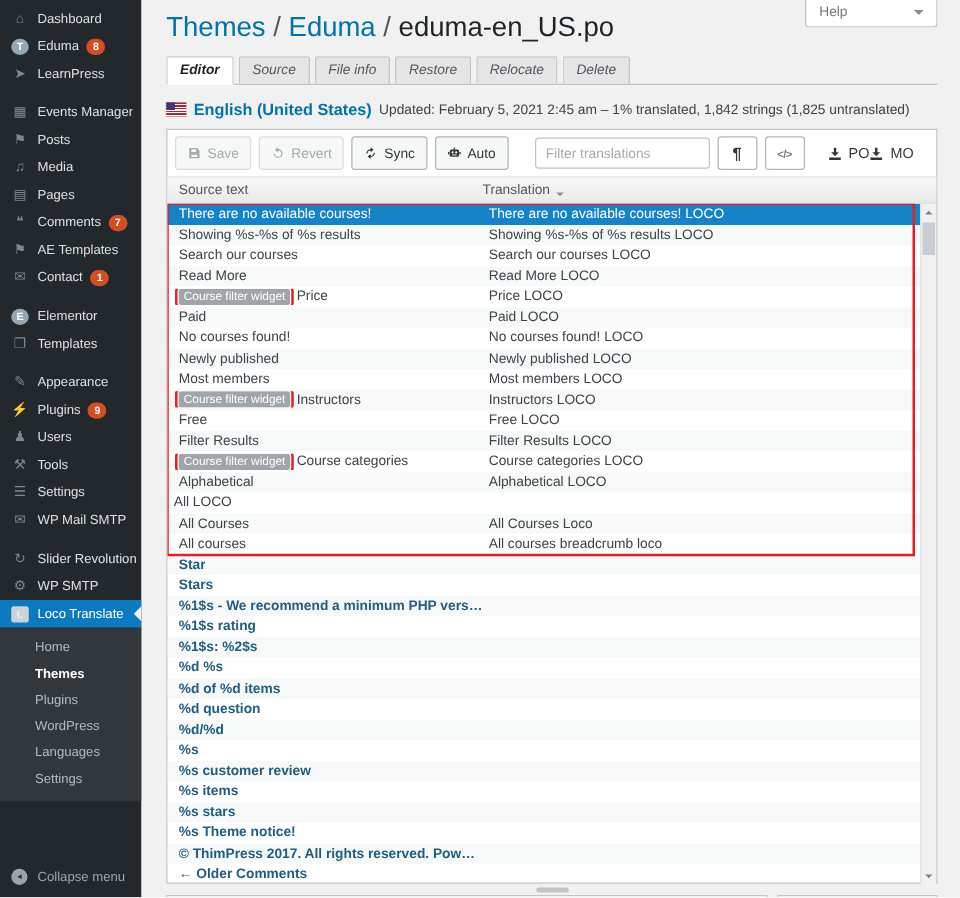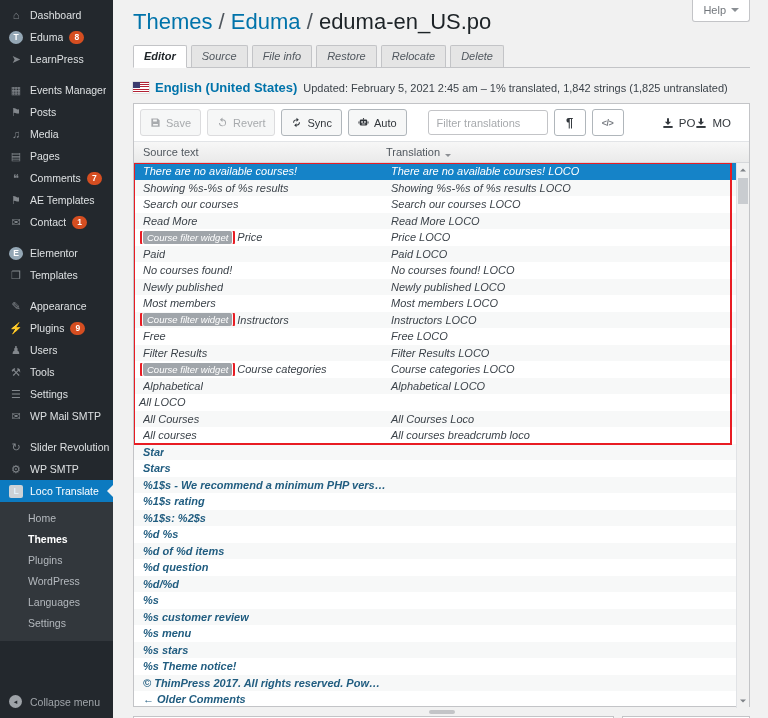--- a/index.html
+++ b/index.html
@@ -21,21 +21,21 @@
 .count-badge { margin-left: 6px; background: var(--count-badge,#d54e21); color: #fff; border-radius: 9px; min-width: 15px; padding: 1.5px 4px; font-size: 8.5px; line-height: 10px; text-align: center; font-weight: bold; }
 .menu-sep { height: 9px; }
 .submenu { background: var(--submenu-bg,#32373c); padding: 5px 0 8px; }
 .submenu-item { padding: 4.5px 8px 4.5px 28px; font-size: 10.5px; color: #b4b9be; cursor: pointer; }
 .submenu-item.active { color: #fff; font-weight: bold; }
 .collapse-btn { position: absolute; bottom: 5px; left: 0; right: 0; display: flex; align-items: center; gap: 8px; padding: 5px 9px; color: #a0a5aa; font-size: 10.5px; cursor: pointer; }
 .collapse-circ { width: 13px; height: 13px; border-radius: 50%; background: #9ea3a8; color: #23282d; font-size: 7px; line-height: 13px; text-align: center; }
 
 
 .content { position: absolute; left: 113px; top: 0; right: 0; bottom: 0; padding: 0 18px 0 20px; }
-.help-btn { position: absolute; top: 0; right: 18px; background: #fff; border: 1px solid #c3c4c7; border-top: none; border-radius: 0 0 3px 3px; padding: 4px 10px 5px; font-size: 11px; color: #72777c; display: flex; align-items: center; cursor: pointer; font-family: inherit; }
+.help-btn { position: absolute; top: 0; right: 18px; background: #fff; border: 1px solid #c3c4c7; border-top: none; border-radius: 0 0 3px 3px; padding: 4px 10px 5px; font-size: 11px; color: #72777c; display: flex; align-items: center; cursor: pointer; font-family: inherit; gap: 48px; }
 .caret { width: 0; height: 0; border: 4px solid transparent; border-top-color: #8a8f94; margin-left: 5px; transform: translateY(2px); }
 .breadcrumb { padding-top: 9px; font-size: 22px; font-weight: 400; color: #32373c; }
 .bc-link { color: var(--link,#0073aa); cursor: pointer; }
 .bc-sep { color: #50575e; }
 .bc-current { color: #1d2327; }
 
 .tabs { display: flex; gap: 4px; margin-top: 10px; border-bottom: 1px solid #c3c4c7; }
 .tab { background: #e5e5e5; border: 1px solid #c3c4c7; border-bottom: none; border-radius: 2px 2px 0 0; padding: 4px 10px 5px; font-size: 11px; color: #50575e; cursor: pointer; font-style: italic; }
 .tab.active { background: #fff; color: #1d2327; font-weight: bold; margin-bottom: -1px; border-bottom: 1px solid #fff; }
 
@@ -46,34 +46,34 @@
 
 
 .editor-panel { margin-top: 8px; background: #fff; border: 1px solid #c3c4c7; height: 604px; position: relative; }
 .toolbar { display: flex; align-items: center; padding: 5px 6px; gap: 6px; }
 .btn { display: inline-flex; align-items: center; gap: 5px; background: #f6f7f7; border: 1px solid #b0b6bb; border-radius: 3px; height: 27px; padding: 0 9px; font-size: 11px; color: #32373c; cursor: pointer; font-family: inherit; }
 .btn svg { width: 11px; height: 11px; fill: currentColor; }
 .btn.disabled { color: #a7aaad; border-color: #dcdcde; }
 .btn.sq { width: 32px; justify-content: center; background: #fff; padding: 0; }
 .btn.sq.code { color: #787c82; font-size: 9px; font-weight: bold; letter-spacing: -0.5px; }
 .btn.sq.pil { font-size: 13px; font-weight: bold; }
-.filter { margin-left: 15px; height: 25px; width: 120px; border: 1px solid #c3c4c7; border-radius: 3px; padding: 0 8px; font-size: 11px; color: #2c3338; font-family: inherit; }
+.filter { margin-left: 15px; height: 25px; width: 140px; border: 1px solid #c3c4c7; border-radius: 3px; padding: 0 8px; font-size: 11px; color: #2c3338; font-family: inherit; }
 .filter::placeholder { color: #a7aaad; }
 .dl-group { margin-left: auto; display: flex; padding-right: 12px; }
 .dl { display: inline-flex; align-items: center; gap: 5px; background: none; border: none; font-size: 11.5px; color: #32373c; cursor: pointer; font-family: inherit; }
 .dl svg { width: 12px; height: 12px; fill: #32373c; }
 
 .thead { display: flex; height: 22px; align-items: center; background: linear-gradient(#f7f7f7, #eaeaea); border-top: 1px solid #e2e4e7; border-bottom: 1px solid #d5d7da; font-size: 11px; color: #50575e; }
 .th-source { width: 252px; padding-left: 9px; }
 .th-trans { flex: 1; display: flex; align-items: flex-end; }
 .sort-caret { width: 0; height: 0; border: 3.5px solid transparent; border-top-color: #8c8f94; margin-left: 5px; transform: translateY(2px); }
 
 .list { position: relative; height: 545px; overflow: hidden; }
 .rows { margin-right: 13px; }
-.row { display: flex; height: 16.5px; align-items: center; font-size: 11px; color: #3c434a; cursor: pointer; font-style: italic; }
+.row { display: flex; height: 16.5px; align-items: center; font-size: 11px; color: #3c434a; cursor: pointer; }
 .row.alt { background: #f7f8f8; }
 .row.selected { background: var(--row-selected,#1583c8); color: #fff; }
 .row.untranslated .src-text { font-weight: bold; color: var(--untranslated-text,#215d80); }
 .cell-source { width: 252px; flex: 0 0 252px; padding-left: 9px; display: flex; align-items: center; gap: 5px; overflow: hidden; white-space: nowrap; }
 .src-text { overflow: hidden; text-overflow: ellipsis; white-space: nowrap; }
 .cell-trans { flex: 1; padding-left: 5px; overflow: hidden; white-space: nowrap; }
 .ctx { background: var(--context-badge,#a0a5aa); color: #fff; font-size: 9.5px; line-height: 13px; padding: 0 4px; border-radius: 2px; flex: 0 0 auto; }
 .ctx.annotated { outline: 2px solid var(--annotation-red,#e81c23); outline-offset: 1px; }
 .annotation-box { position: absolute; left: -1px; top: -1px; width: calc(100% - 16px); height: 283px; border: 2px solid var(--annotation-red,#e81c23); pointer-events: none; z-index: 5; }
 .scrollbar { position: absolute; top: 0; right: 0; bottom: 0; width: 13px; background: #f1f1f1; border-left: 1px solid #e1e3e6; }
@@ -461,21 +461,21 @@
               <div class="cell-trans"></div>
             </div>
             <div class="row untranslated alt">
               <div class="cell-source">
                 <span class="src-text">%s customer review</span>
               </div>
               <div class="cell-trans"></div>
             </div>
             <div class="row untranslated">
               <div class="cell-source">
-                <span class="src-text">%s menu</span>
+                <span class="src-text">%s items</span>
               </div>
               <div class="cell-trans"></div>
             </div>
             <div class="row untranslated alt">
               <div class="cell-source">
                 <span class="src-text">%s stars</span>
               </div>
               <div class="cell-trans"></div>
             </div>
             <div class="row untranslated">

